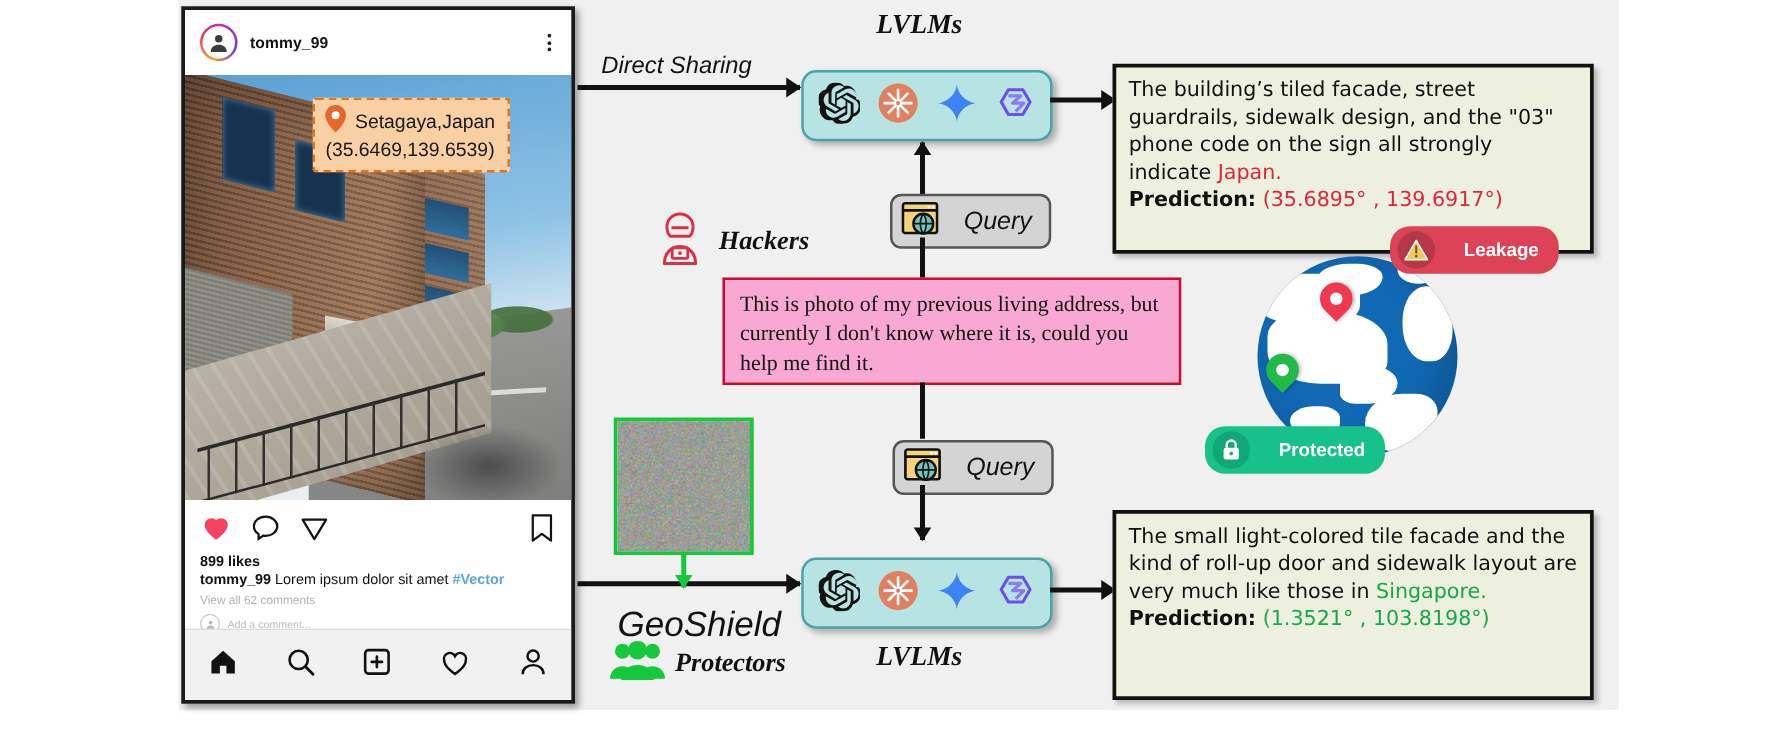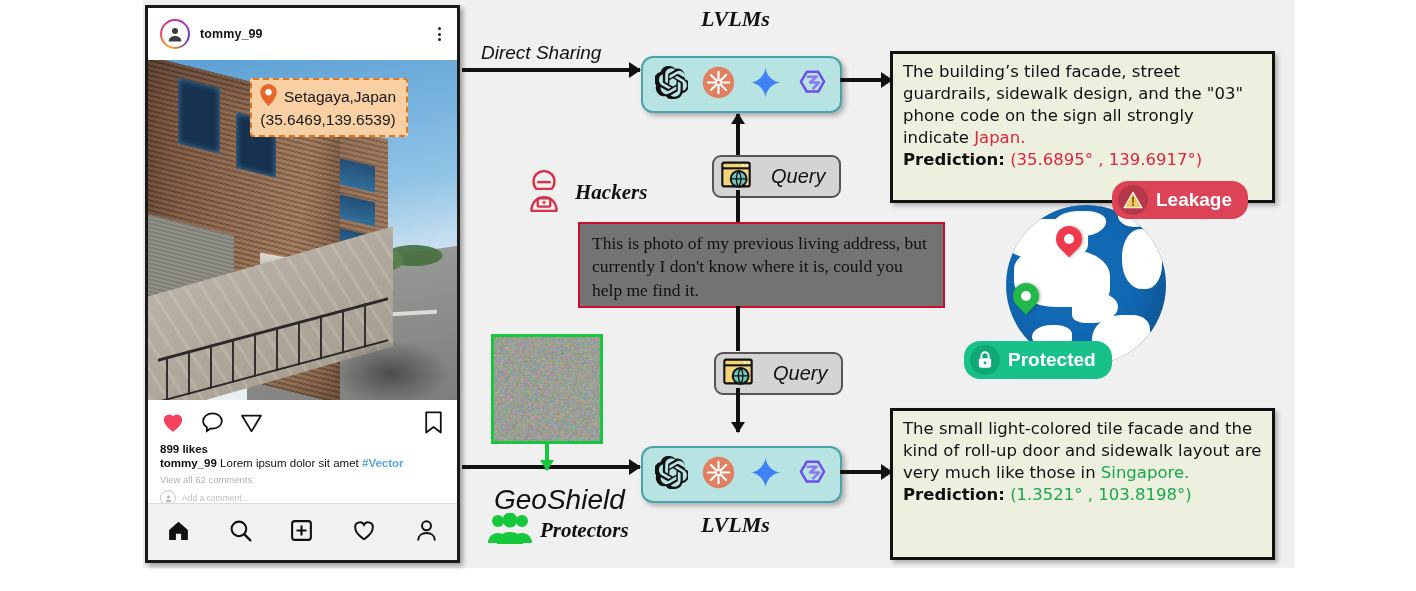--- a/index.html
+++ b/index.html
@@ -99,35 +99,35 @@
      font-weight:bold;font-size:20px;color:#111;white-space:nowrap;}
 
   .lvlm-box{position:absolute;background:#b8e3e3;border:2px solid #4aa3a8;border-radius:12px;
      display:flex;align-items:center;justify-content:center;gap:14px;
      box-shadow:3px 3px 5px rgba(0,0,0,.28);}
 
   .query-chip{position:absolute;background:#d4d4d4;border:2px solid #555;border-radius:9px;
      display:flex;align-items:center;gap:20px;padding:4px 14px 4px 7px;}
   .query-chip .qlabel{font-style:italic;font-size:20px;color:#111;}
 
-  .bubble{position:absolute;background:#737373;border:2.5px solid #c8102e;
+  .bubble{position:absolute;background:#f9a8d4;border:2.5px solid #c8102e;
      font-family:"Liberation Serif",serif;font-size:17.5px;line-height:1.33;color:#111;
      padding:8px 12px;box-sizing:border-box;}
 
   .outbox{position:absolute;background:#edefdf;border:3px solid #111;box-sizing:border-box;
      padding:7px 10px;font-family:"DejaVu Sans",sans-serif;font-size:16.5px;line-height:1.33;color:#111;
      box-shadow:3px 3px 4px rgba(0,0,0,.25);}
   .outbox .red{color:#e0253c;}
   .outbox .green{color:#17a84a;margin-top:44px;}
   .outbox .pred{font-weight:bold;}
 
   .noise{position:absolute;border:3px solid #16c83c;box-sizing:border-box;}
 
-  .badge{position:absolute;border-radius:16px;display:flex;align-items:center;gap:8px;
-     padding:4px 16px 4px 6px;color:#fff;font-weight:bold;font-size:19px;justify-content:center;}
+  .badge{position:absolute;border-radius:16px;display:flex;align-items:center;gap:23px;
+     padding:4px 16px 4px 6px;color:#fff;font-weight:bold;font-size:15px;justify-content:center;}
   .badge.leak{background:#dc4356;}
   .badge.prot{background:#18c08a;}
   .badge .bicon{width:30px;height:30px;border-radius:50%;display:flex;align-items:center;justify-content:center;flex:none;}
   .badge.leak .bicon{background:#b5384a;}
   .badge.prot .bicon{background:#0fa876;}
 
   #globe{position:absolute;left:1006px;top:205px;width:160px;height:160px;border-radius:50%;
      background:#1168b3;box-shadow:inset -12px -8px 26px rgba(0,0,0,.16);overflow:hidden;}
   .land{position:absolute;background:#fff;}
   .pin{position:absolute;width:26px;height:26px;border-radius:50% 50% 50% 0;

